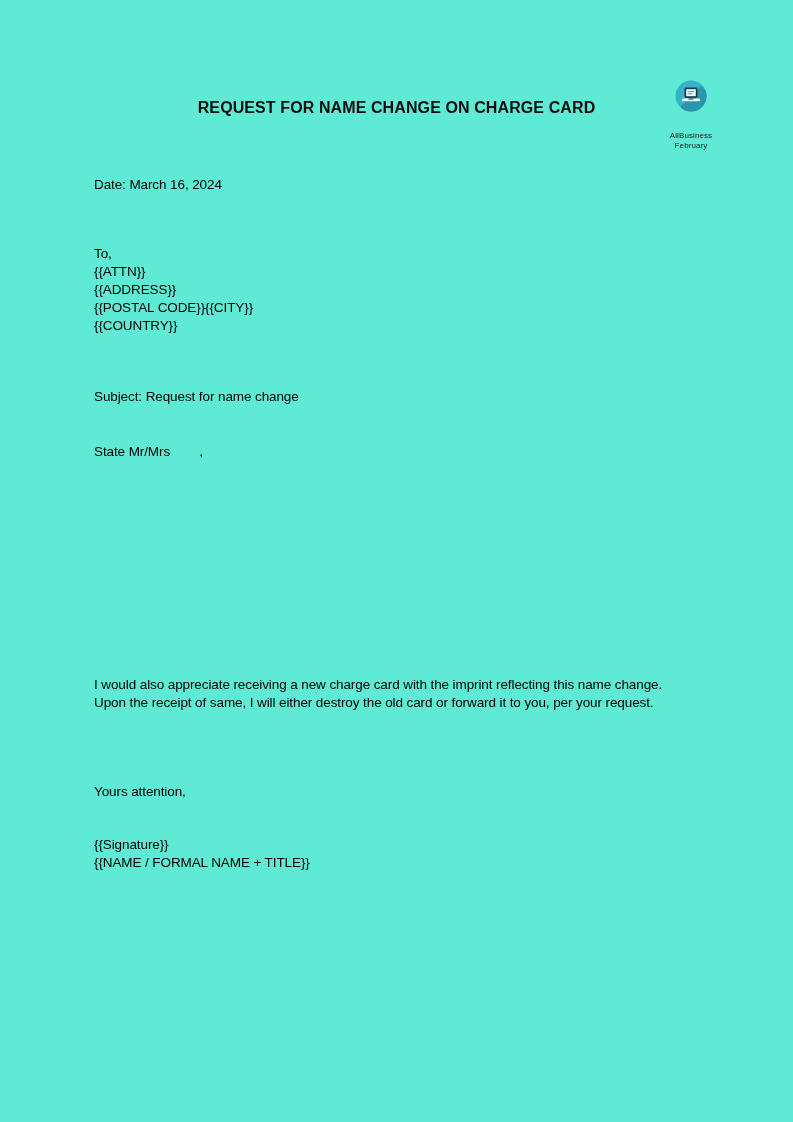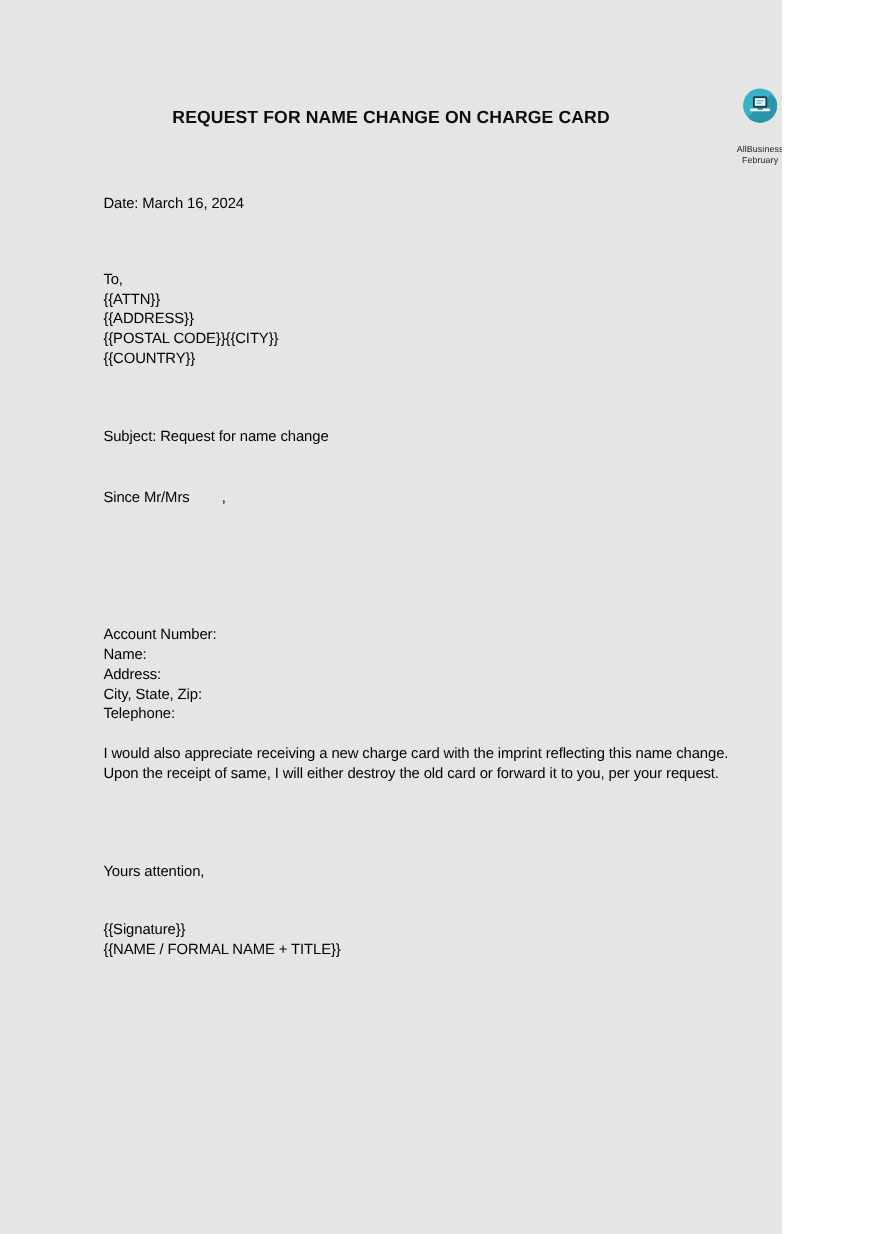--- a/index.html
+++ b/index.html
@@ -2,23 +2,23 @@
 <html><head>
 <meta charset="utf-8">
 <style>
   html, body {
     margin: 0;
     padding: 0;
     background: #ffffff;
   }
   .page {
     position: relative;
-    width: 711px;
+    width: 793px;
     height: 1122px;
-    background: #e5e5e5;
+    background: #5eead4;
     font-family: "Liberation Sans", sans-serif;
     color: #000000;
     overflow: hidden;
   }
   .title {
     position: absolute;
     top: 97px;
     left: 0;
     right: 0;
     text-align: center;
@@ -91,28 +91,23 @@
   <div class="block" style="top:176px">Date: March 16, 2024</div>
 
   <div class="block" style="top:245px">To,
 {{ATTN}}
 {{ADDRESS}}
 {{POSTAL CODE}}{{CITY}}
 {{COUNTRY}}</div>
 
   <div class="block bold" style="top:388px">Subject: Request for name change</div>
 
-  <div class="block" style="top:443px">Since Mr/Mrs        ,</div>
+  <div class="block" style="top:443px">State Mr/Mrs        ,</div>
 
 
-  <div class="block" style="top:568px">Account Number:
-Name:
-Address:
-City, State, Zip:
-Telephone:</div>
 
   <div class="block" style="top:676px">I would also appreciate receiving a new charge card with the imprint reflecting this name change.
 Upon the receipt of same, I will either destroy the old card or forward it to you, per your request.</div>
 
 
   <div class="block" style="top:783px">Yours attention,</div>
 
   <div class="block" style="top:836px">{{Signature}}
 {{NAME / FORMAL NAME + TITLE}}</div>
 

